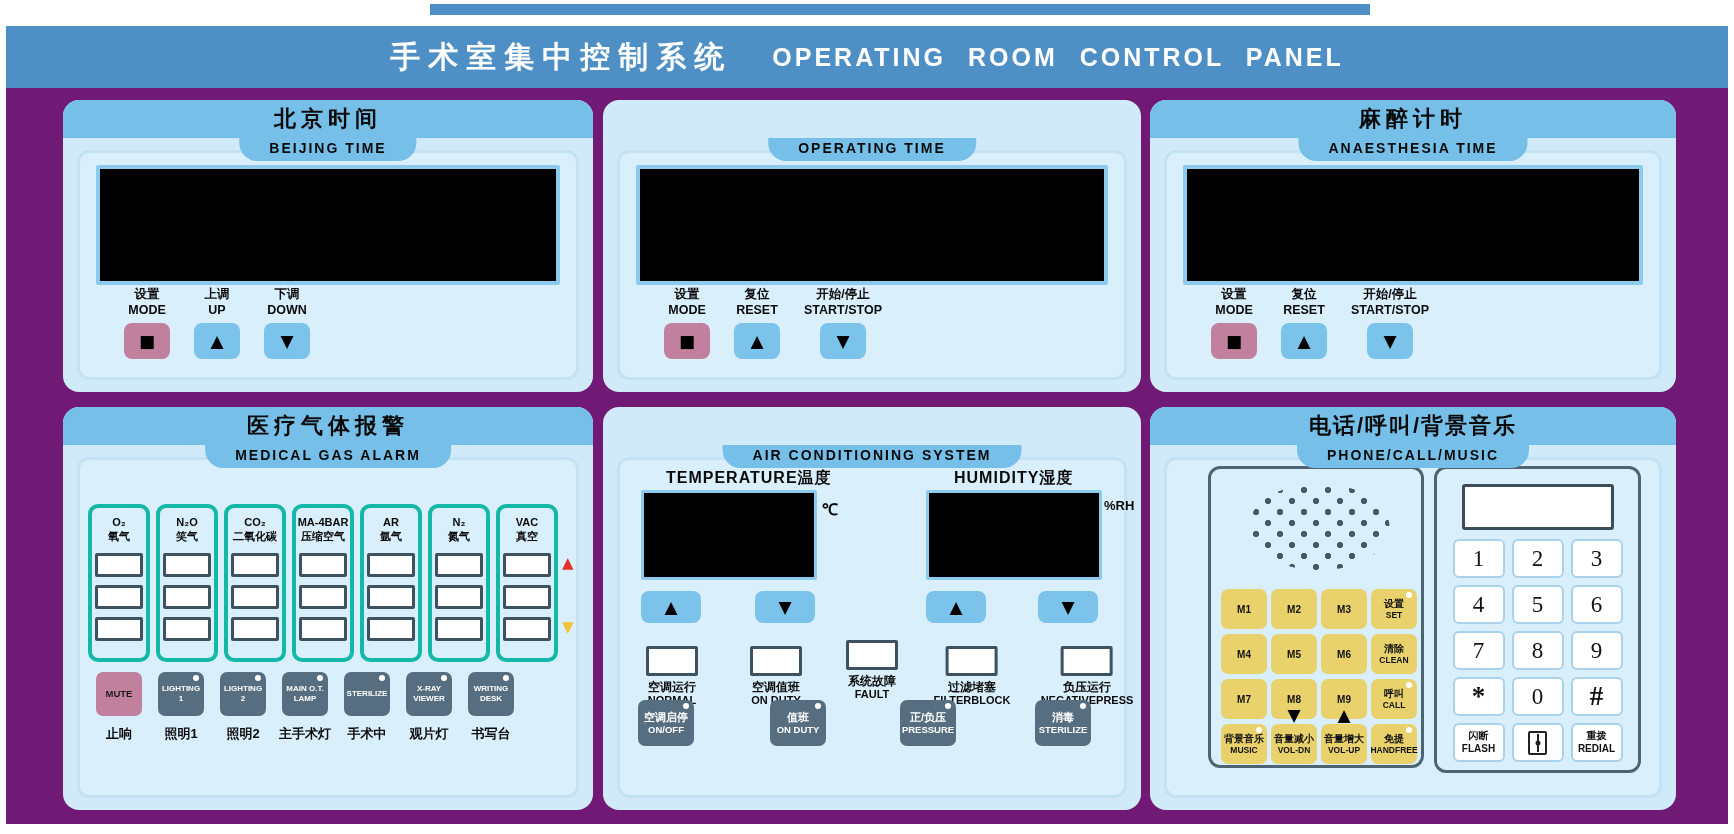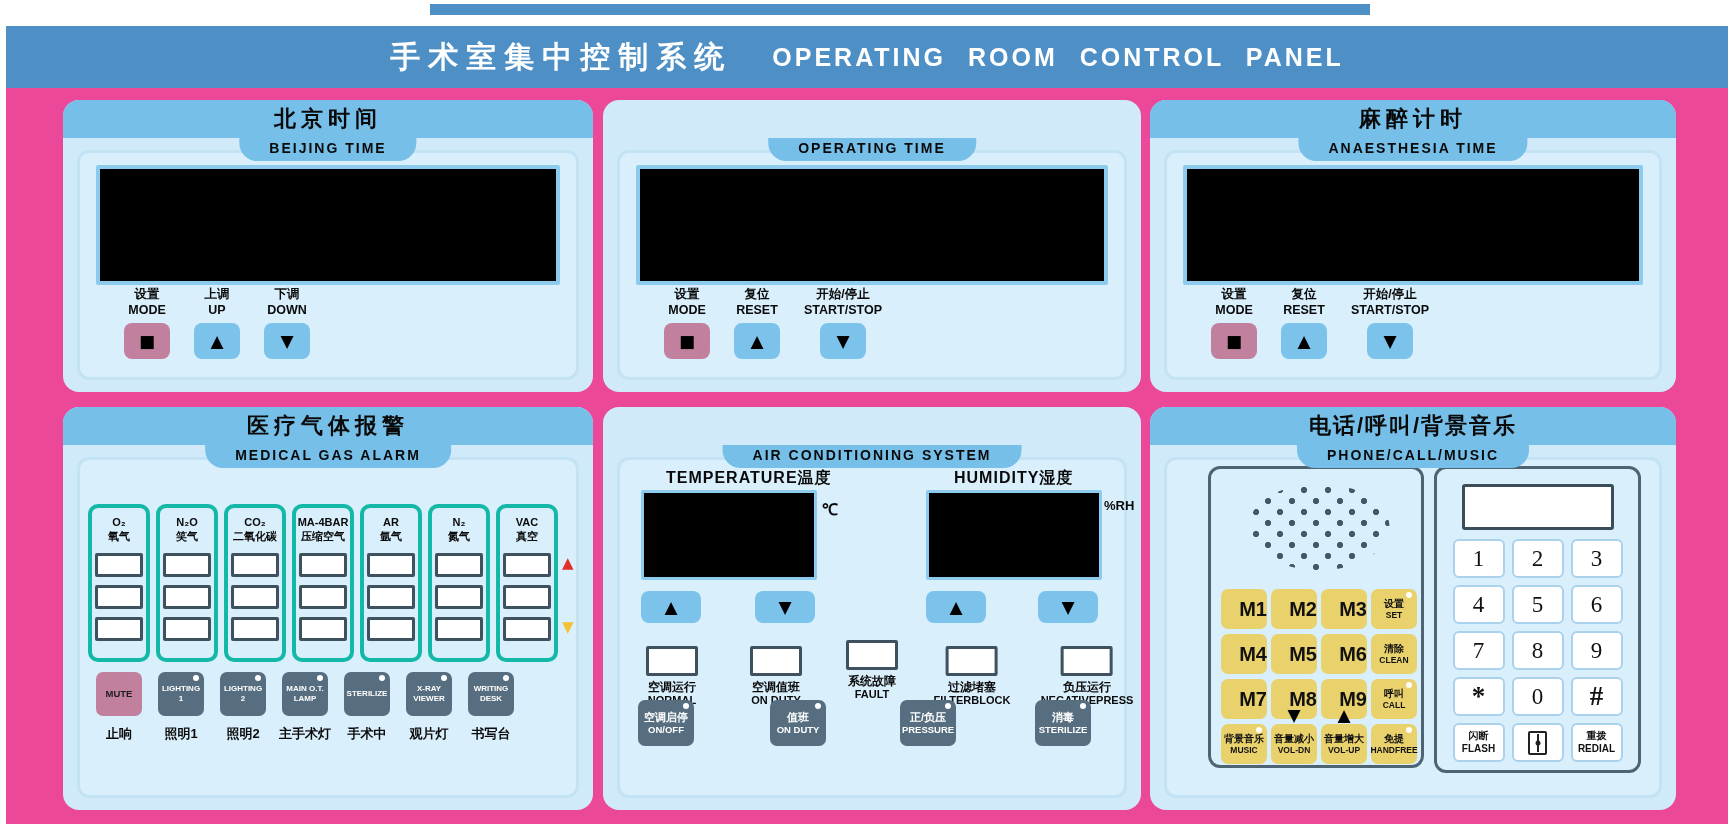--- a/index.html
+++ b/index.html
@@ -1,19 +1,19 @@
 <!DOCTYPE html>
 <html><head>
 <meta charset="utf-8">
 <style>
   html,body{margin:0;padding:0;background:#fff;}
   body{width:1734px;height:834px;position:relative;overflow:hidden;
        font-family:"Liberation Sans",sans-serif;color:#0a0a0a;}
   .top-strip{position:absolute;left:430px;top:4px;width:940px;height:11px;background:#4e90c5;}
-  .page{position:absolute;left:6px;top:26px;width:1722px;height:798px;background:#ec4899;}
+  .page{position:absolute;left:6px;top:26px;width:1722px;height:798px;background:#701a75;}
   .band{position:absolute;left:0;top:0;right:0;height:62px;background:#4e90c5;
         display:flex;align-items:center;justify-content:center;gap:40px;color:#fff;}
   .band .zh{font-size:30px;font-weight:bold;letter-spacing:8px;}
   .band .en{font-size:25px;font-weight:bold;letter-spacing:3px;word-spacing:12px;}
 
   
   .panel{position:absolute;background:#d0eafa;border-radius:16px;}
   .phead{position:absolute;top:0;left:0;right:0;height:38px;background:#76bfe9;
          border-radius:16px 16px 0 0;display:flex;align-items:center;justify-content:center;
          font-size:22px;font-weight:bold;letter-spacing:5px;z-index:2;}
@@ -79,21 +79,21 @@
           background-image:radial-gradient(circle,#40596a 2.8px,transparent 3.4px),
                            radial-gradient(circle,#40596a 2.8px,transparent 3.4px);
           background-size:24px 22px,24px 22px;background-position:0 0,12px 11px;
           clip-path:ellipse(47% 45% at 50% 50%);}
   .ygrid{position:absolute;left:10px;top:120px;display:grid;grid-template-columns:repeat(4,46px);
          gap:5px 4px;}
   .yk{position:relative;width:46px;height:40px;background:#e9d16c;border:none;border-radius:7px;
       display:flex;flex-direction:column;align-items:center;justify-content:center;font-weight:bold;
       color:#111;cursor:pointer;padding:0;}
   .yk .zh{font-size:10px;line-height:1.2;} .yk .en{font-size:8.5px;line-height:1.2;}
-  .yk.mkey{font-size:20px;align-items:flex-end;}
+  .yk.mkey{font-size:10px;}
   .vol-tri{position:absolute;top:-17px;left:50%;transform:translateX(-50%);font-size:17px;
            line-height:1;color:#000;font-family:"DejaVu Sans",sans-serif;}
   .ph-display{margin-top:15px;width:146px;height:40px;background:#fff;border:3px solid #3b4d58;
               border-radius:3px;}
   .kgrid{margin-top:9px;display:grid;grid-template-columns:repeat(3,52px);gap:7px;}
   .wkey{width:52px;height:39px;background:#fff;border:2px solid #aad2ec;border-radius:6px;
         display:flex;flex-direction:column;align-items:center;justify-content:center;cursor:pointer;
         font-family:"Liberation Serif",serif;font-size:23px;color:#111;padding:0;}
   .wkey.sym{font-size:27px;font-weight:bold;}
   .wkey .z{font-family:"Liberation Sans",sans-serif;font-size:10px;font-weight:bold;line-height:1.25;}

